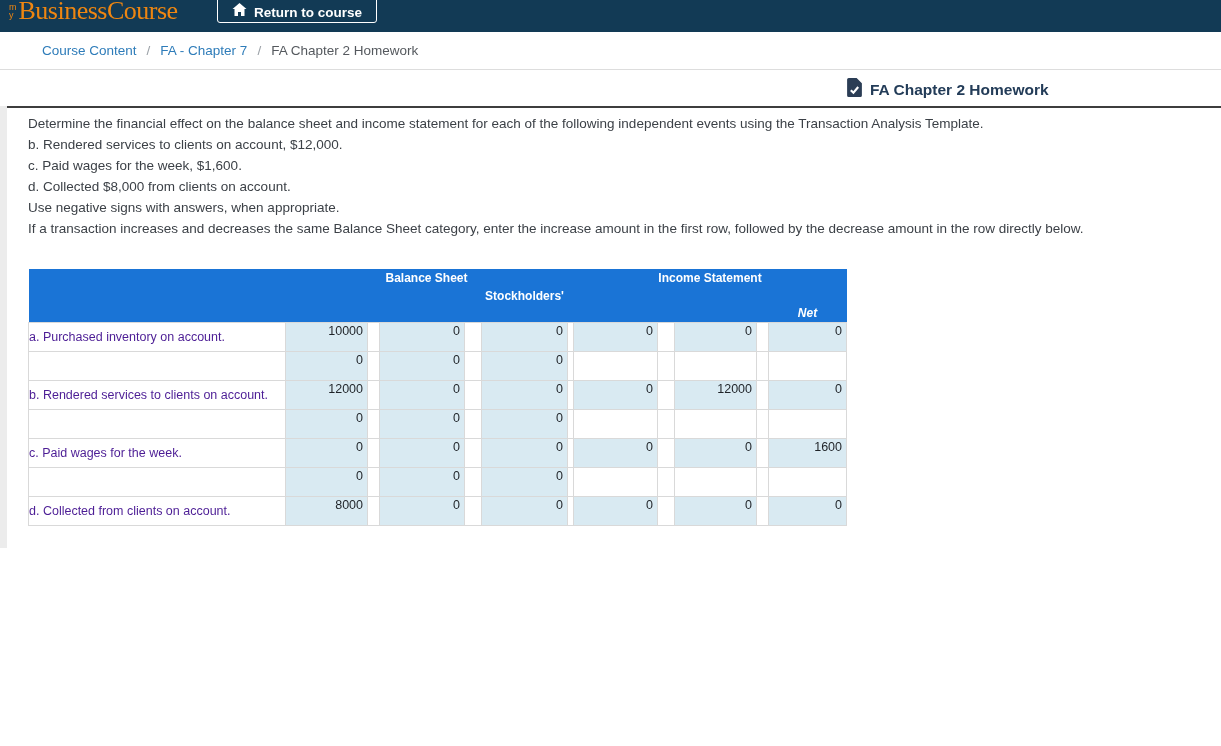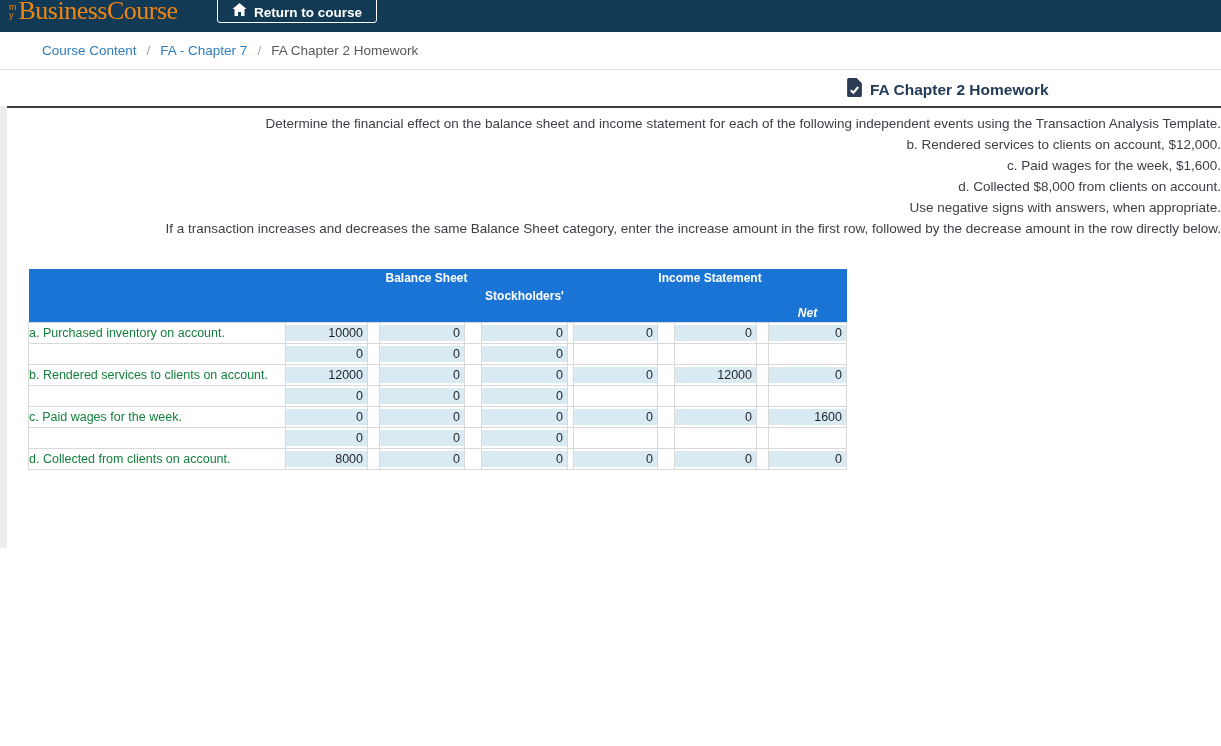--- a/index.html
+++ b/index.html
@@ -29,35 +29,35 @@
   .crumb-current { color:#55595e; }
 
   
   .titlebar { height:36px; background:#fff; position:relative; }
   .page-title { position:absolute; left:847px; top:8px; display:flex; align-items:center; gap:8px;
           color:#233C58; font-size:15.5px; font-weight:bold; }
 
   
   .left-strip { position:absolute; left:0; top:106px; width:7px; height:442px; background:#ECECEC; }
   .content { margin-left:7px; border-top:2px solid #3E3E3E; background:#fff; padding:5px 0 0 21px; }
-  .qtext p { margin:0; line-height:21px; font-size:13.5px; color:#3C4147;text-align:right; }
+  .qtext p { margin:0; line-height:21px; font-size:13.5px; color:#3C4147; }
   .notes-label { margin-top:28px !important; font-weight:bold; color:#33383D; }
 
   
   table.txn { border-collapse:collapse; table-layout:fixed; width:818px; margin-top:30px; }
   table.txn thead th { background:#1A74D6; color:#fff; font-weight:bold; font-size:12px;
           padding:0; text-align:center; border:0; white-space:nowrap; overflow:visible; }
   tr.h1 th { height:18px; padding-top:6px; }
   tr.h2 th { height:18px; }
   tr.h3 th { height:17px;font-style:italic; }
   tr.h4 th { height:20px; vertical-align:top; }
   table.txn tbody td { height:21px; border:1px solid #D9D9D9; padding:0; background:#fff; }
-  td.txn-c { font-size:12.5px; color:#15803d; padding-left:5px; text-align:left; }
+  td.txn-c { font-size:12.5px; color:#4c1d95; padding-left:5px; text-align:left; }
   td.val { padding:2px; }
-  td.val .box { height:16px; line-height:16px; background:#D9EAF2; font-size:12.5px;
+  td.val .box { height:28px; line-height:16px; background:#D9EAF2; font-size:12.5px;
           color:#1F2328; text-align:right; padding-right:4px; }
   td.val .box.empty { background:#ffffff; }
   td.sec, th.sec { background:#C6C9CC; border-color:#C6C9CC; }
   table.txn thead th.sec { background:#1A74D6; border:0; }
 </style>
 </head>
 <body>
 
 <div class="topbar">
   <div class="logo">

